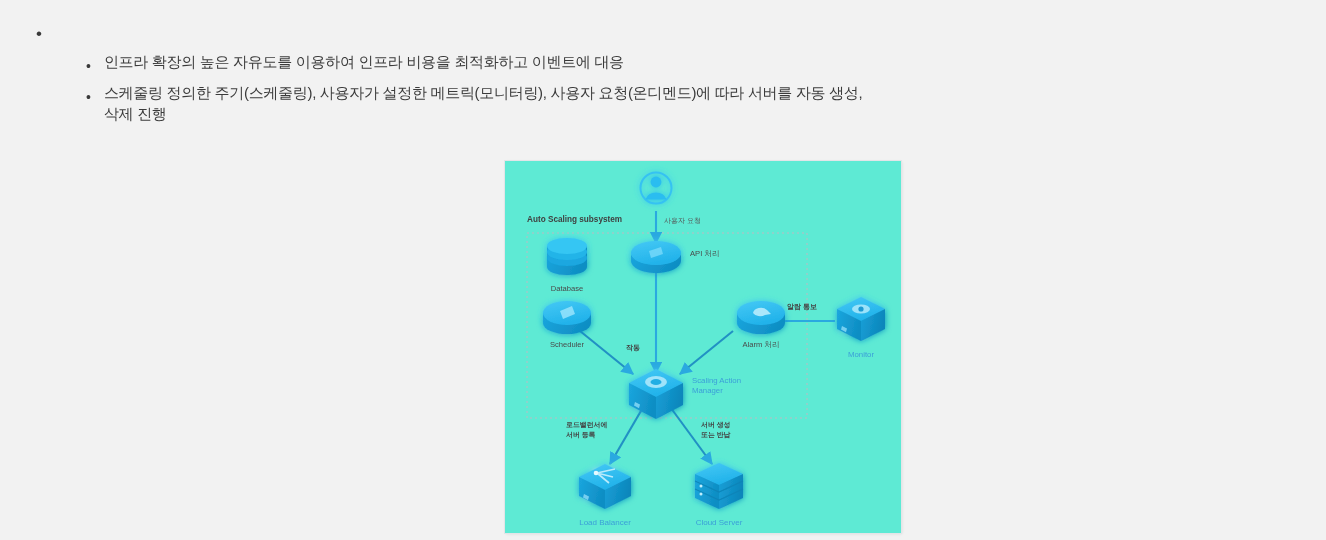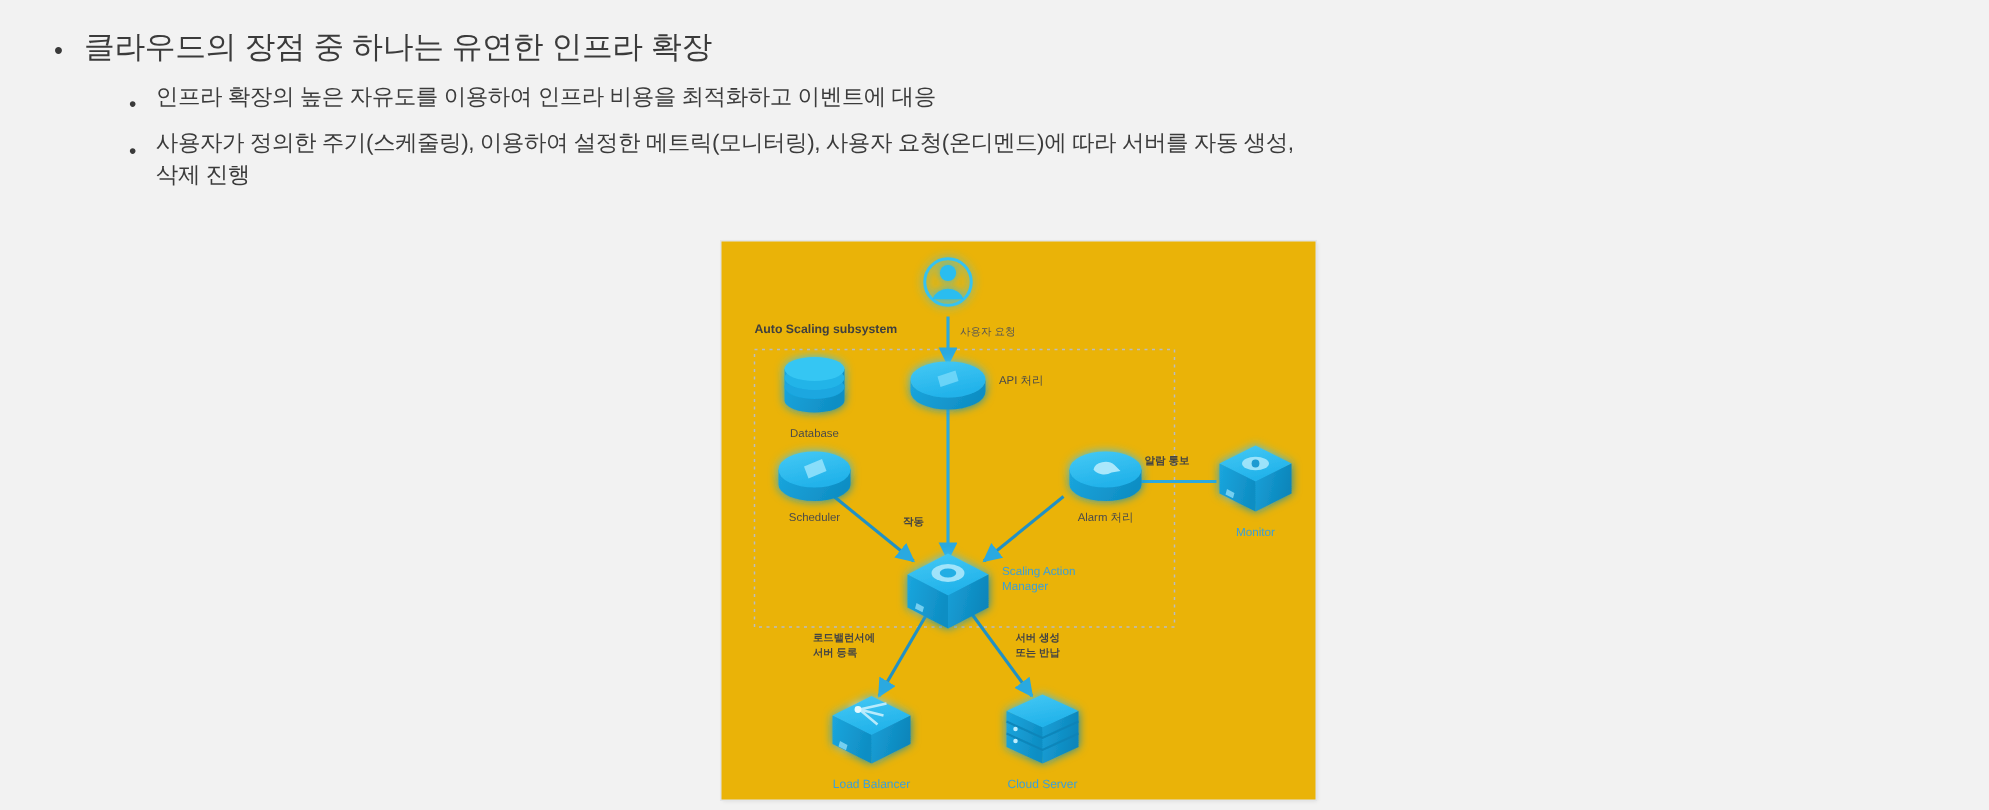--- a/index.html
+++ b/index.html
@@ -64,25 +64,25 @@
   }
   .bullet-l2 .btext {
     font-size: 15px;
     line-height: 1.42;
     letter-spacing: -0.3px;
   }
 
   
   #diagram-panel {
     position: absolute;
-    left: 481px;
+    left: 505px;
     top: 161px;
     width: 396px;
     height: 372px;
-    background: #eab308;
+    background: #5eead4;
     box-shadow: 0 0 0 1px #e3e5e8, 1px 1px 3px rgba(0,0,0,0.10);
     overflow: hidden;
   }
   #diagram-svg {
     position: absolute;
     left: 0; top: 0;
     width: 396px;
     height: 372px;
   }
 
@@ -90,31 +90,30 @@
     font-family: "Liberation Sans", "DejaVu Sans", sans-serif;
   }
 </style>
 </head>
 <body>
 
 <div class="slide-body">
 
   <div class="bullet-row bullet-l1">
     <span class="dot">•</span>
-    <span class="btext">클라우드의 장점 중 하나는 유연한 인프라 확장</span>
   </div>
 
   <div class="bullet-row bullet-l2">
     <span class="dot">•</span>
     <span class="btext">인프라 확장의 높은 자유도를 이용하여 인프라 비용을 최적화하고 이벤트에 대응</span>
   </div>
 
   <div class="bullet-row bullet-l2">
     <span class="dot">•</span>
-    <span class="btext">사용자가 정의한 주기(스케줄링), 이용하여 설정한 메트릭(모니터링), 사용자 요청(온디멘드)에 따라 서버를 자동 생성,
+    <span class="btext">스케줄링 정의한 주기(스케줄링), 사용자가 설정한 메트릭(모니터링), 사용자 요청(온디멘드)에 따라 서버를 자동 생성,
 삭제 진행</span>
   </div>
 
 </div>
 
 <div id="diagram-panel">
   <svg id="diagram-svg" viewBox="0 0 396 372" xmlns="http://www.w3.org/2000/svg">
     <defs>
       <marker id="ah" markerWidth="7" markerHeight="7" refX="5.4" refY="3" orient="auto">
         <path d="M0,0 L6,3 L0,6 z" fill="#2aa9e0"></path>

